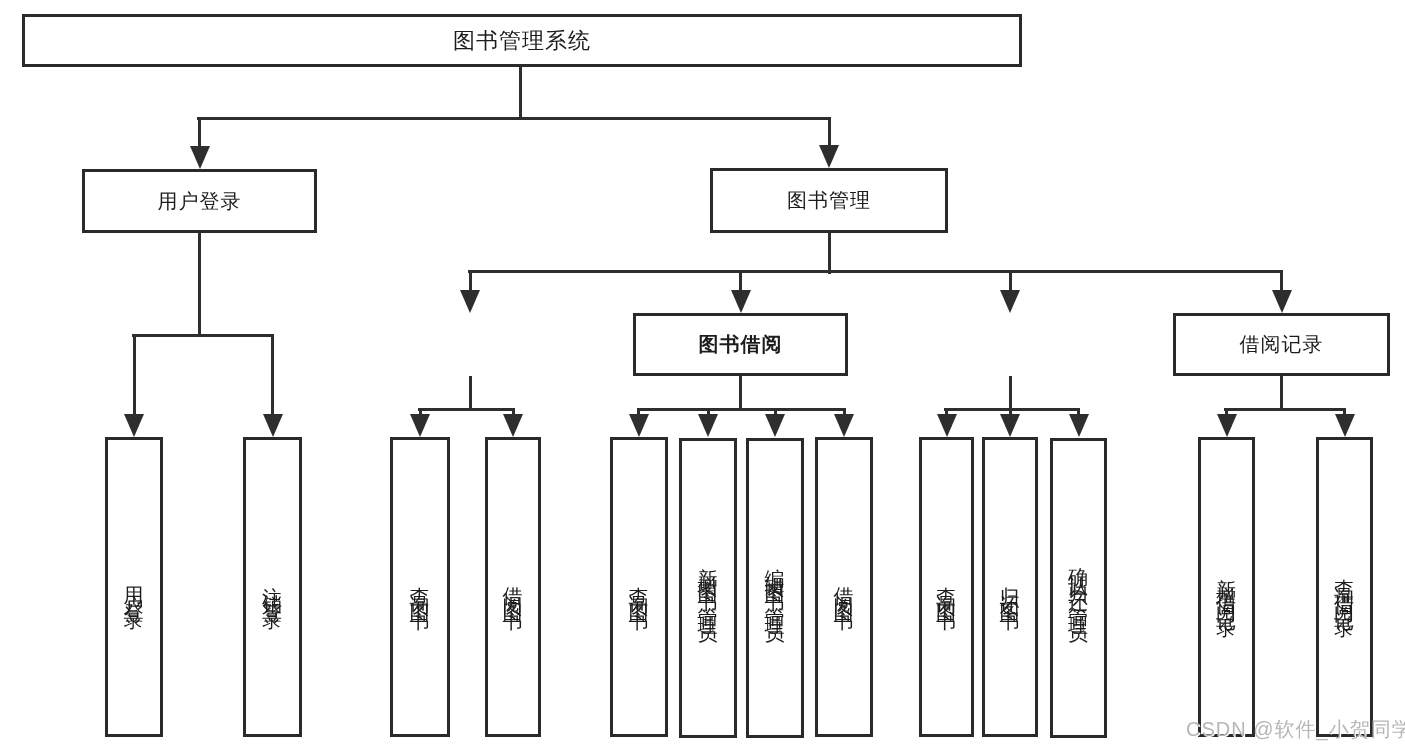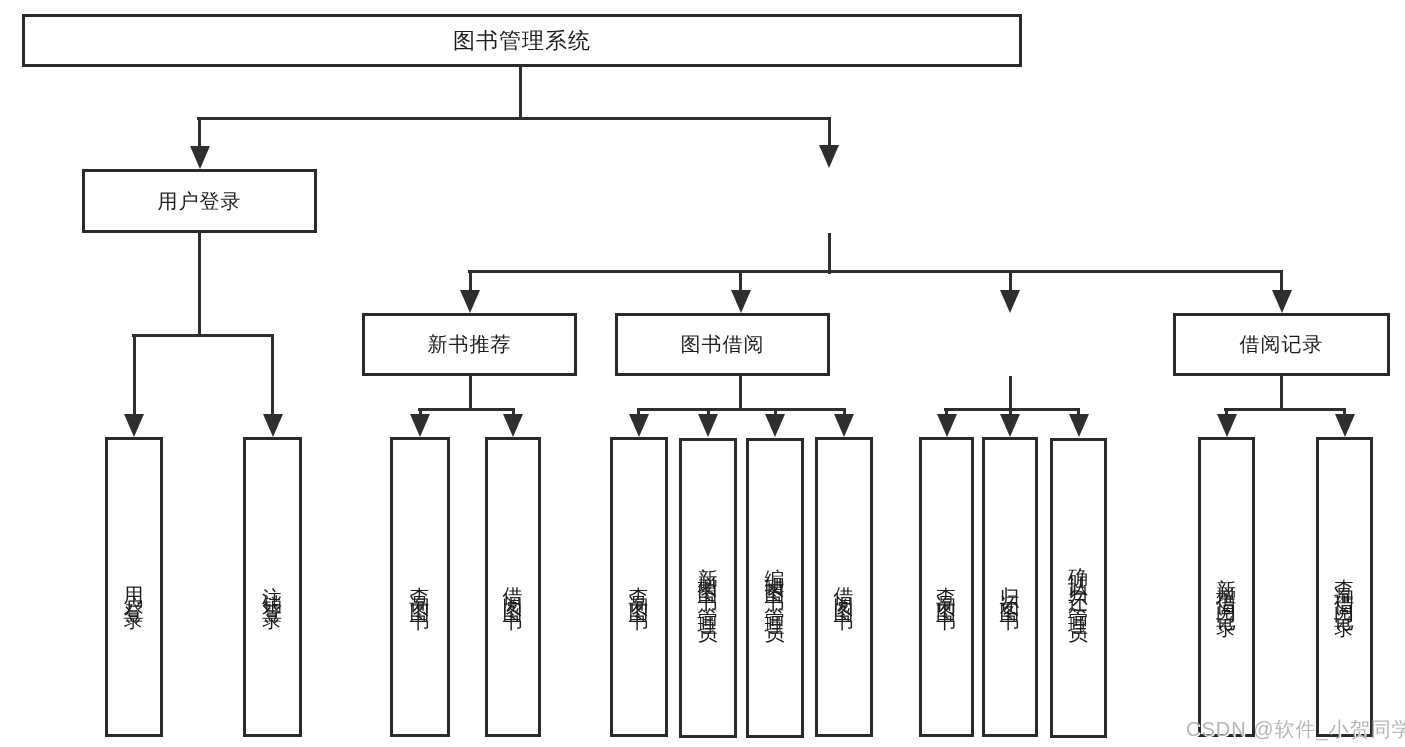--- a/index.html
+++ b/index.html
@@ -45,43 +45,43 @@
   <div class="v" style="left:519px;top:67px;height:53px;"></div>
   <div class="h" style="left:197px;top:117px;width:634px;"></div>
   <div class="v" style="left:198px;top:117px;height:32px;"></div>
   <div class="arrow" style="left:190px;top:146px;"></div>
   <div class="v" style="left:828px;top:117px;height:31px;"></div>
   <div class="arrow" style="left:819px;top:145px;"></div>
 
   <div class="node" style="left:82px;top:169px;width:235px;height:64px;">
     <span>用户登录</span>
   </div>
+  <div class="node" style="left:710px;top:168px;width:238px;height:65px;">
+    <span>图书管理</span>
+  </div>
 
   <div class="v" style="left:198px;top:233px;height:104px;"></div>
   <div class="h" style="left:132px;top:334px;width:142px;"></div>
   <div class="v" style="left:133px;top:334px;height:83px;"></div>
   <div class="arrow" style="left:124px;top:414px;"></div>
   <div class="v" style="left:271px;top:334px;height:83px;"></div>
   <div class="arrow" style="left:263px;top:414px;"></div>
 
   <div class="v" style="left:828px;top:233px;height:41px;"></div>
   <div class="h" style="left:468px;top:270px;width:814px;"></div>
   <div class="v" style="left:469px;top:270px;height:24px;"></div>
   <div class="arrow" style="left:460px;top:290px;"></div>
   <div class="v" style="left:739px;top:270px;height:24px;"></div>
   <div class="arrow" style="left:731px;top:290px;"></div>
   <div class="v" style="left:1009px;top:270px;height:24px;"></div>
   <div class="arrow" style="left:1000px;top:290px;"></div>
   <div class="v" style="left:1280px;top:270px;height:24px;"></div>
   <div class="arrow" style="left:1272px;top:290px;"></div>
 
-  <div class="node" style="left:362px;top:313px;width:215px;height:63px;">
-    <span>新书推荐</span>
-  </div>
-  <div class="node" style="left:615px;top:313px;width:215px;height:63px;">
+  <div class="node" style="left:633px;top:313px;width:215px;height:63px;font-weight:bold;">
     <span>图书借阅</span>
   </div>
   <div class="node" style="left:1173px;top:313px;width:217px;height:63px;">
     <span>借阅记录</span>
   </div>
 
   <div class="v" style="left:469px;top:376px;height:35px;"></div>
   <div class="v" style="left:739px;top:376px;height:35px;"></div>
   <div class="v" style="left:1009px;top:376px;height:35px;"></div>
   <div class="v" style="left:1280px;top:376px;height:35px;"></div>

